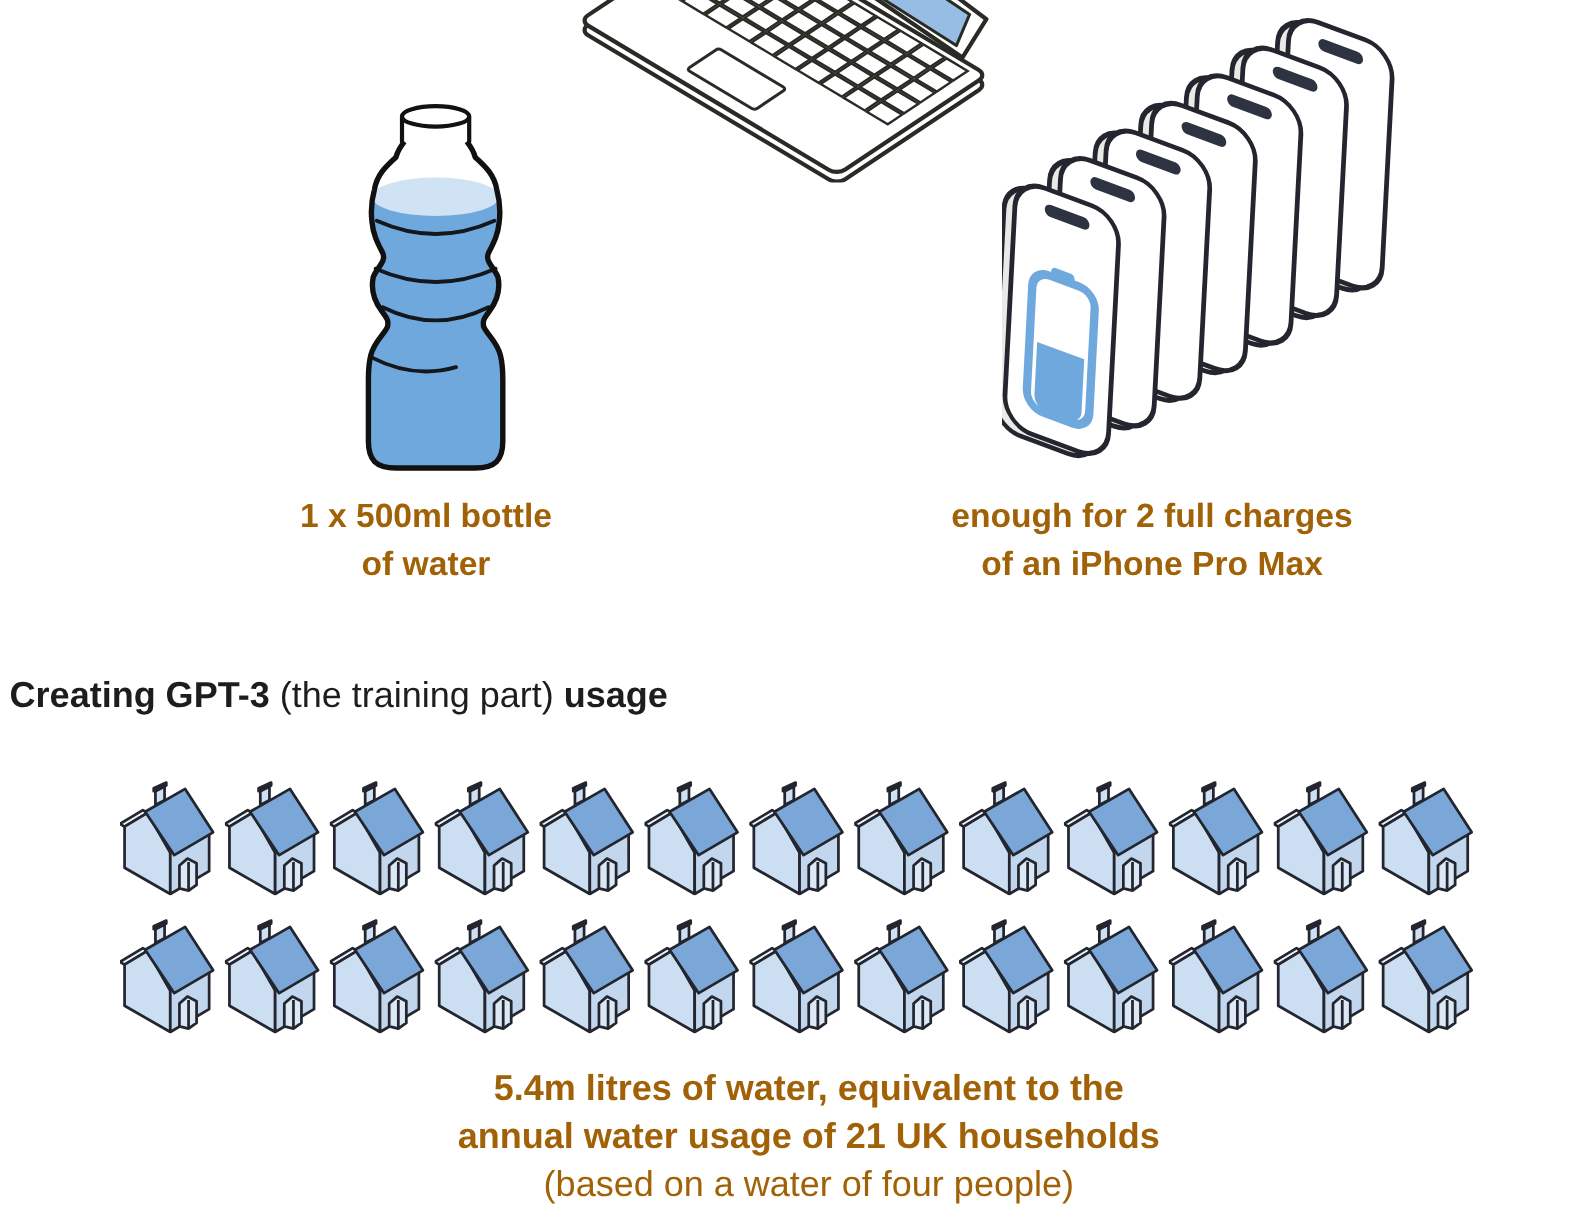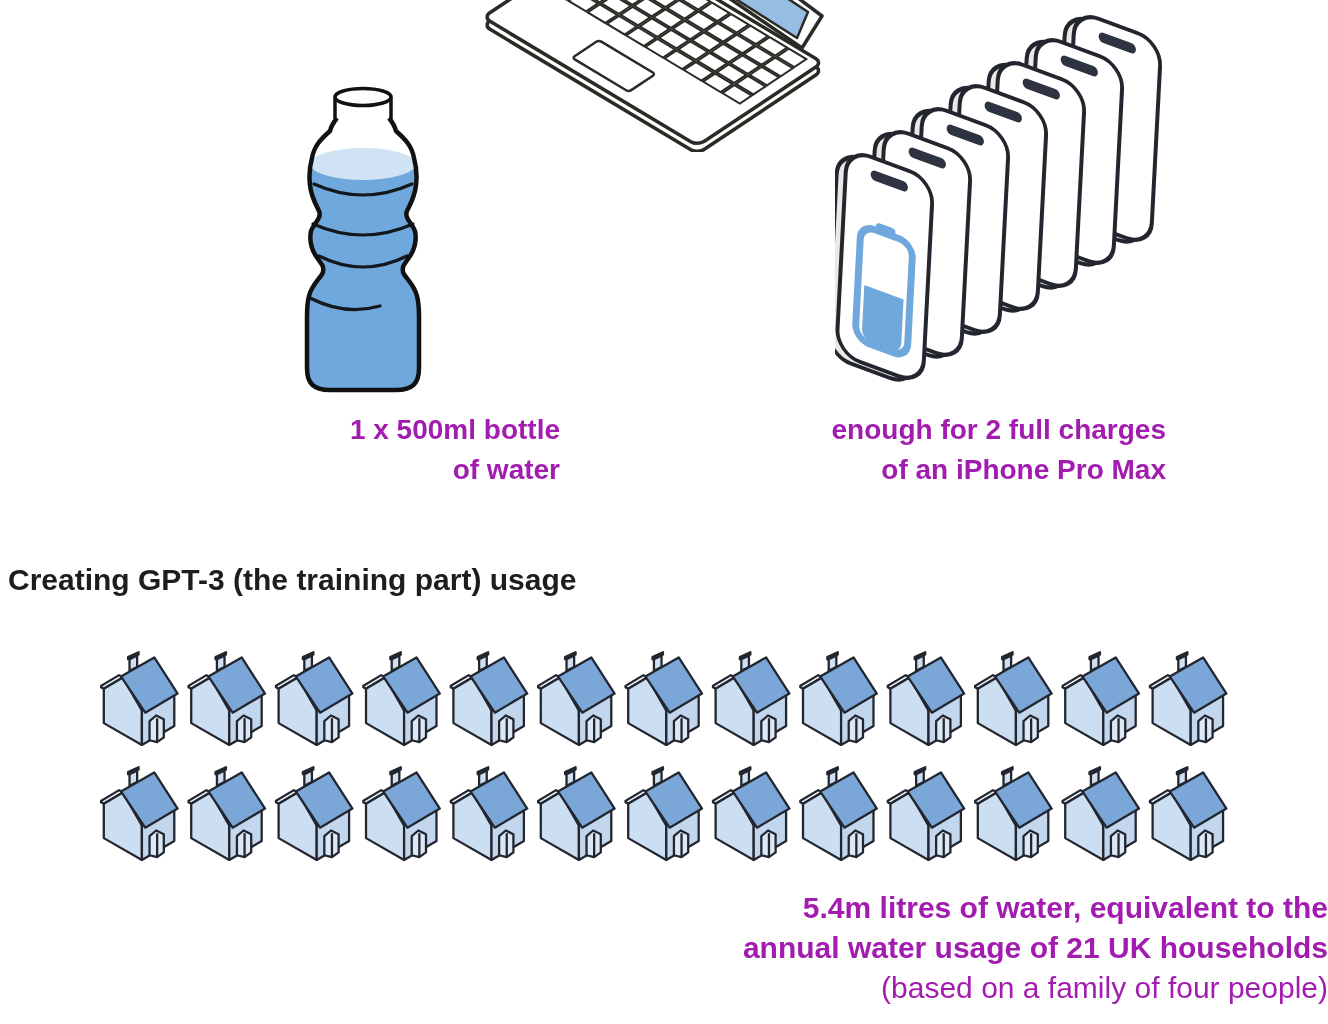--- a/index.html
+++ b/index.html
@@ -1,23 +1,23 @@
 <!DOCTYPE html>
 <html><head>
 <meta charset="utf-8">
 <style>
   html,body{margin:0;padding:0;background:#fff;}
   #page{position:relative;width:1328px;height:1024px;background:#ffffff;overflow:hidden;
         font-family:"Liberation Sans",sans-serif;color:#1d1d1d;}
   .abs{position:absolute;}
-  .caption{position:absolute;text-align:right;font-weight:700;font-size:28px;line-height:40px;color:#a21caf;}
+  .caption{position:absolute;text-align:center;font-weight:700;font-size:28px;line-height:40px;color:#a16207;}
   #bottle-caption{left:150px;top:410px;width:410px;}
   #energy-caption{left:754px;top:410px;width:412px;}
   #heading{position:absolute;left:8px;top:560px;font-size:30px;line-height:40px;font-weight:700;white-space:pre;}
-  #heading .regular{font-weight:700;}
+  #heading .regular{font-weight:400;}
   #households-caption{left:20px;top:888px;width:1308px;font-size:30px;}
   #households-caption .regular{font-weight:400;}
   svg{display:block;}
 </style>
 </head>
 <body>
 
 <div id="page">
 
   <svg class="abs" id="laptop" style="left:450px;top:0px;" width="395" height="152" viewBox="0 0 395 152">
@@ -230,16 +230,16 @@
   <div class="caption" id="energy-caption">
     <div>enough for 2 full charges</div>
     <div>of an iPhone Pro Max</div>
   </div>
 
   <div id="heading"><span>Creating GPT-3</span><span class="regular"> (the training part) </span><span>usage</span></div>
 
   <div class="caption" id="households-caption">
     <div>5.4m litres of water, equivalent to the</div>
     <div>annual water usage of 21 UK households</div>
-    <div class="regular">(based on a family of four people)</div>
+    <div class="regular">(based on a water of four people)</div>
   </div>
 
 </div>
 
 </body></html>

